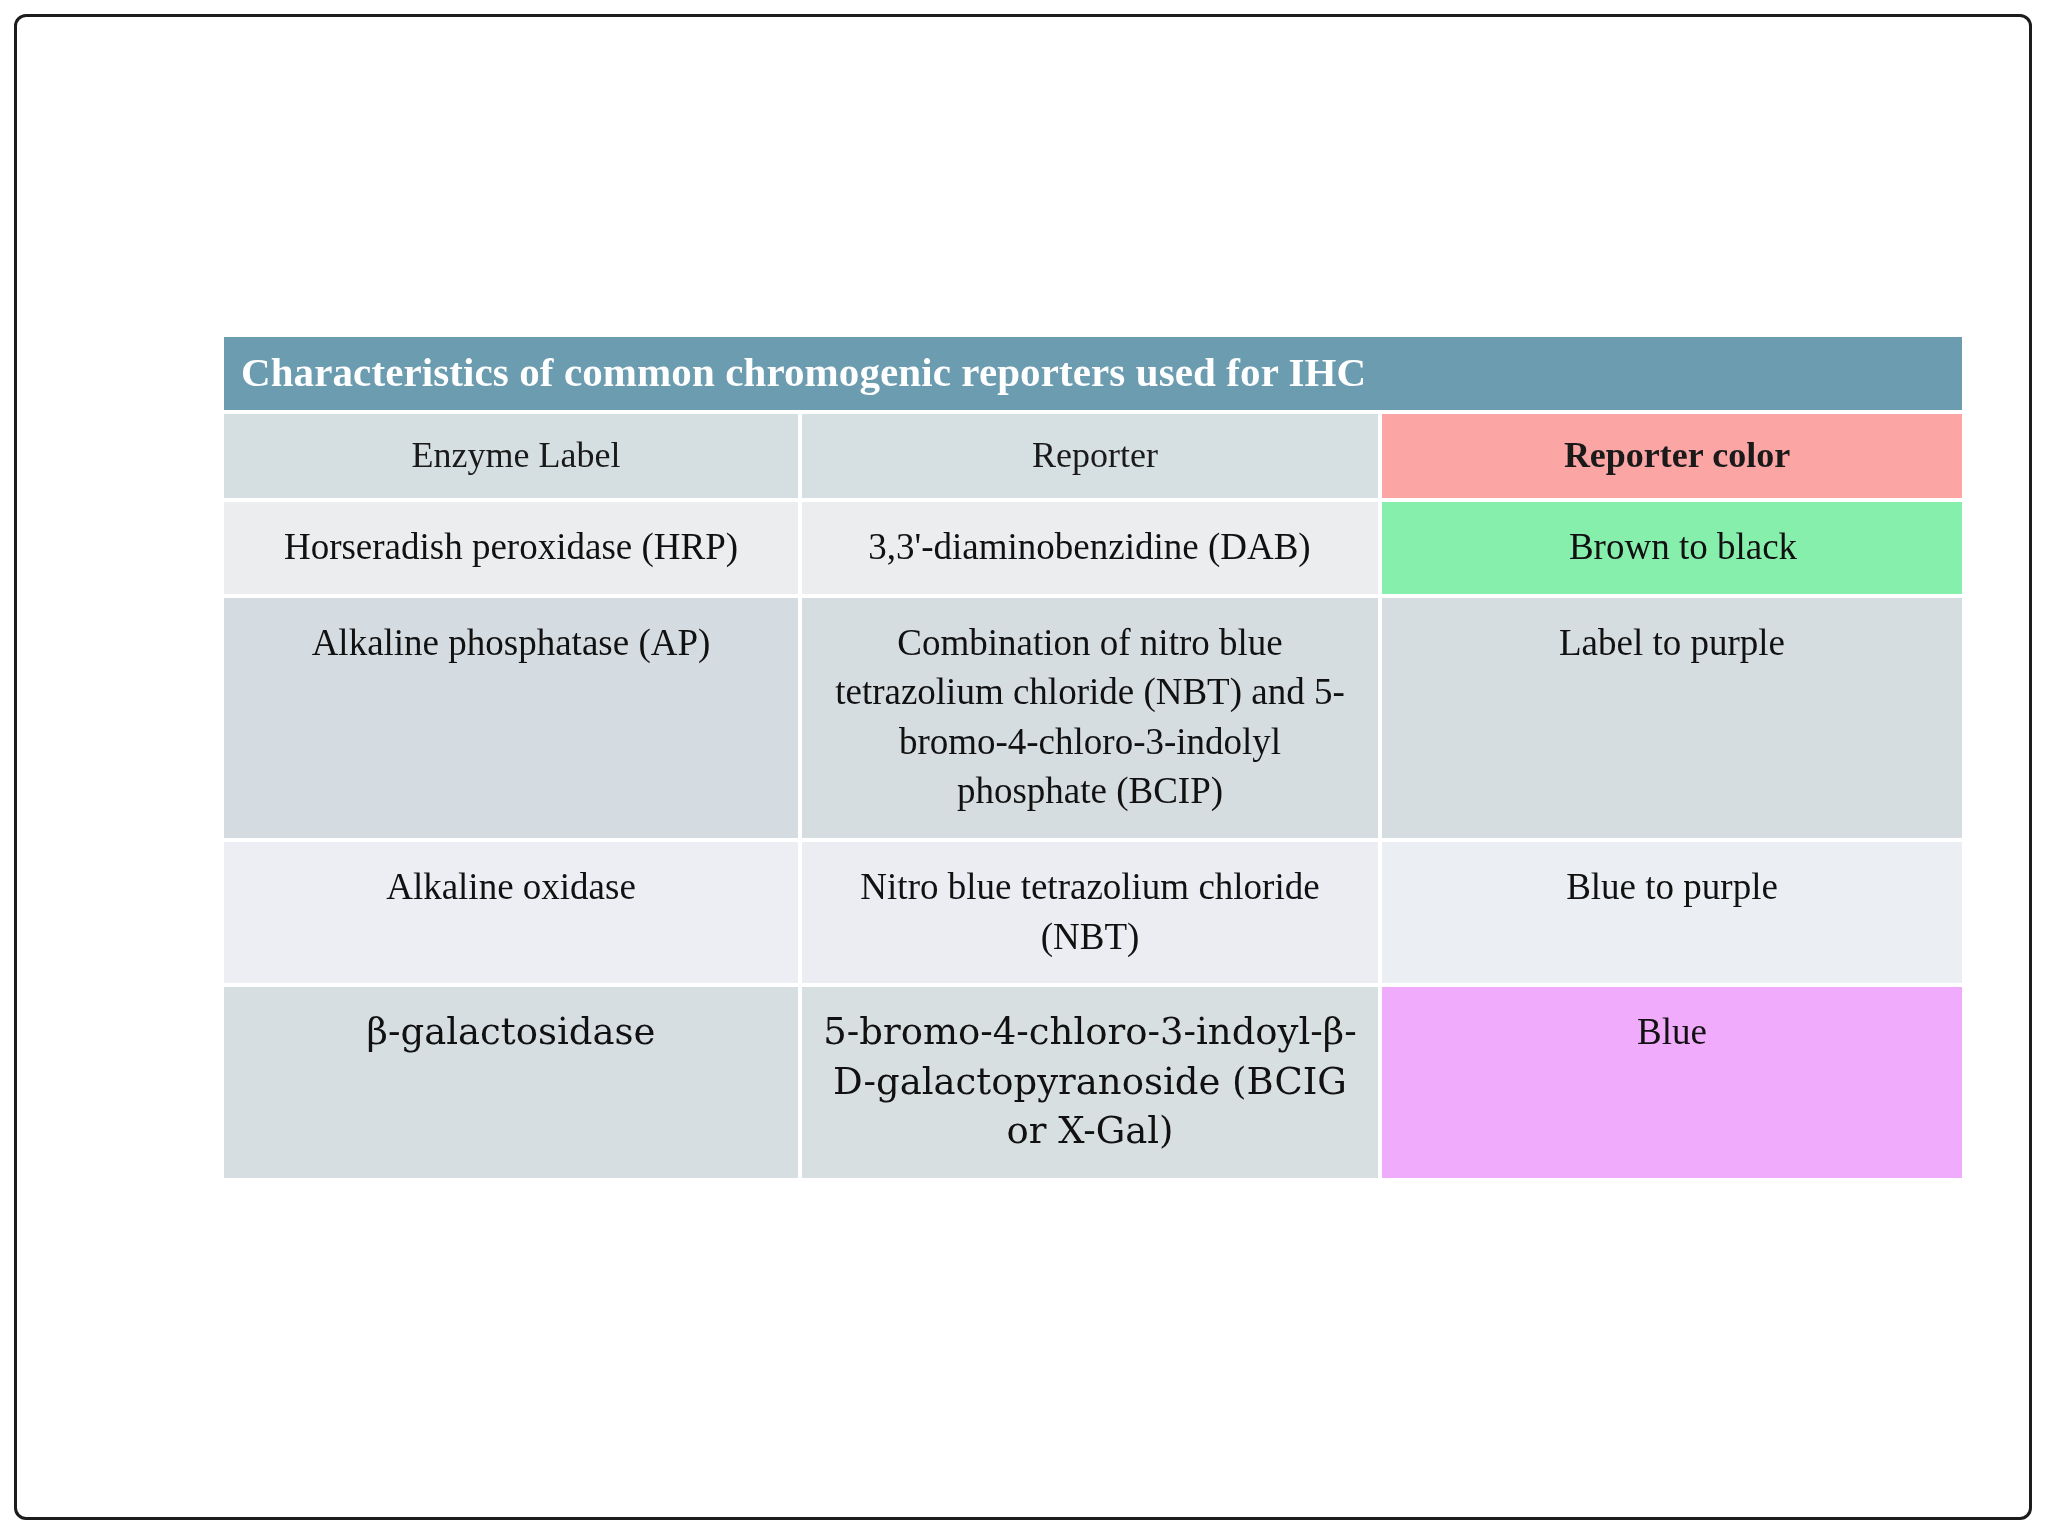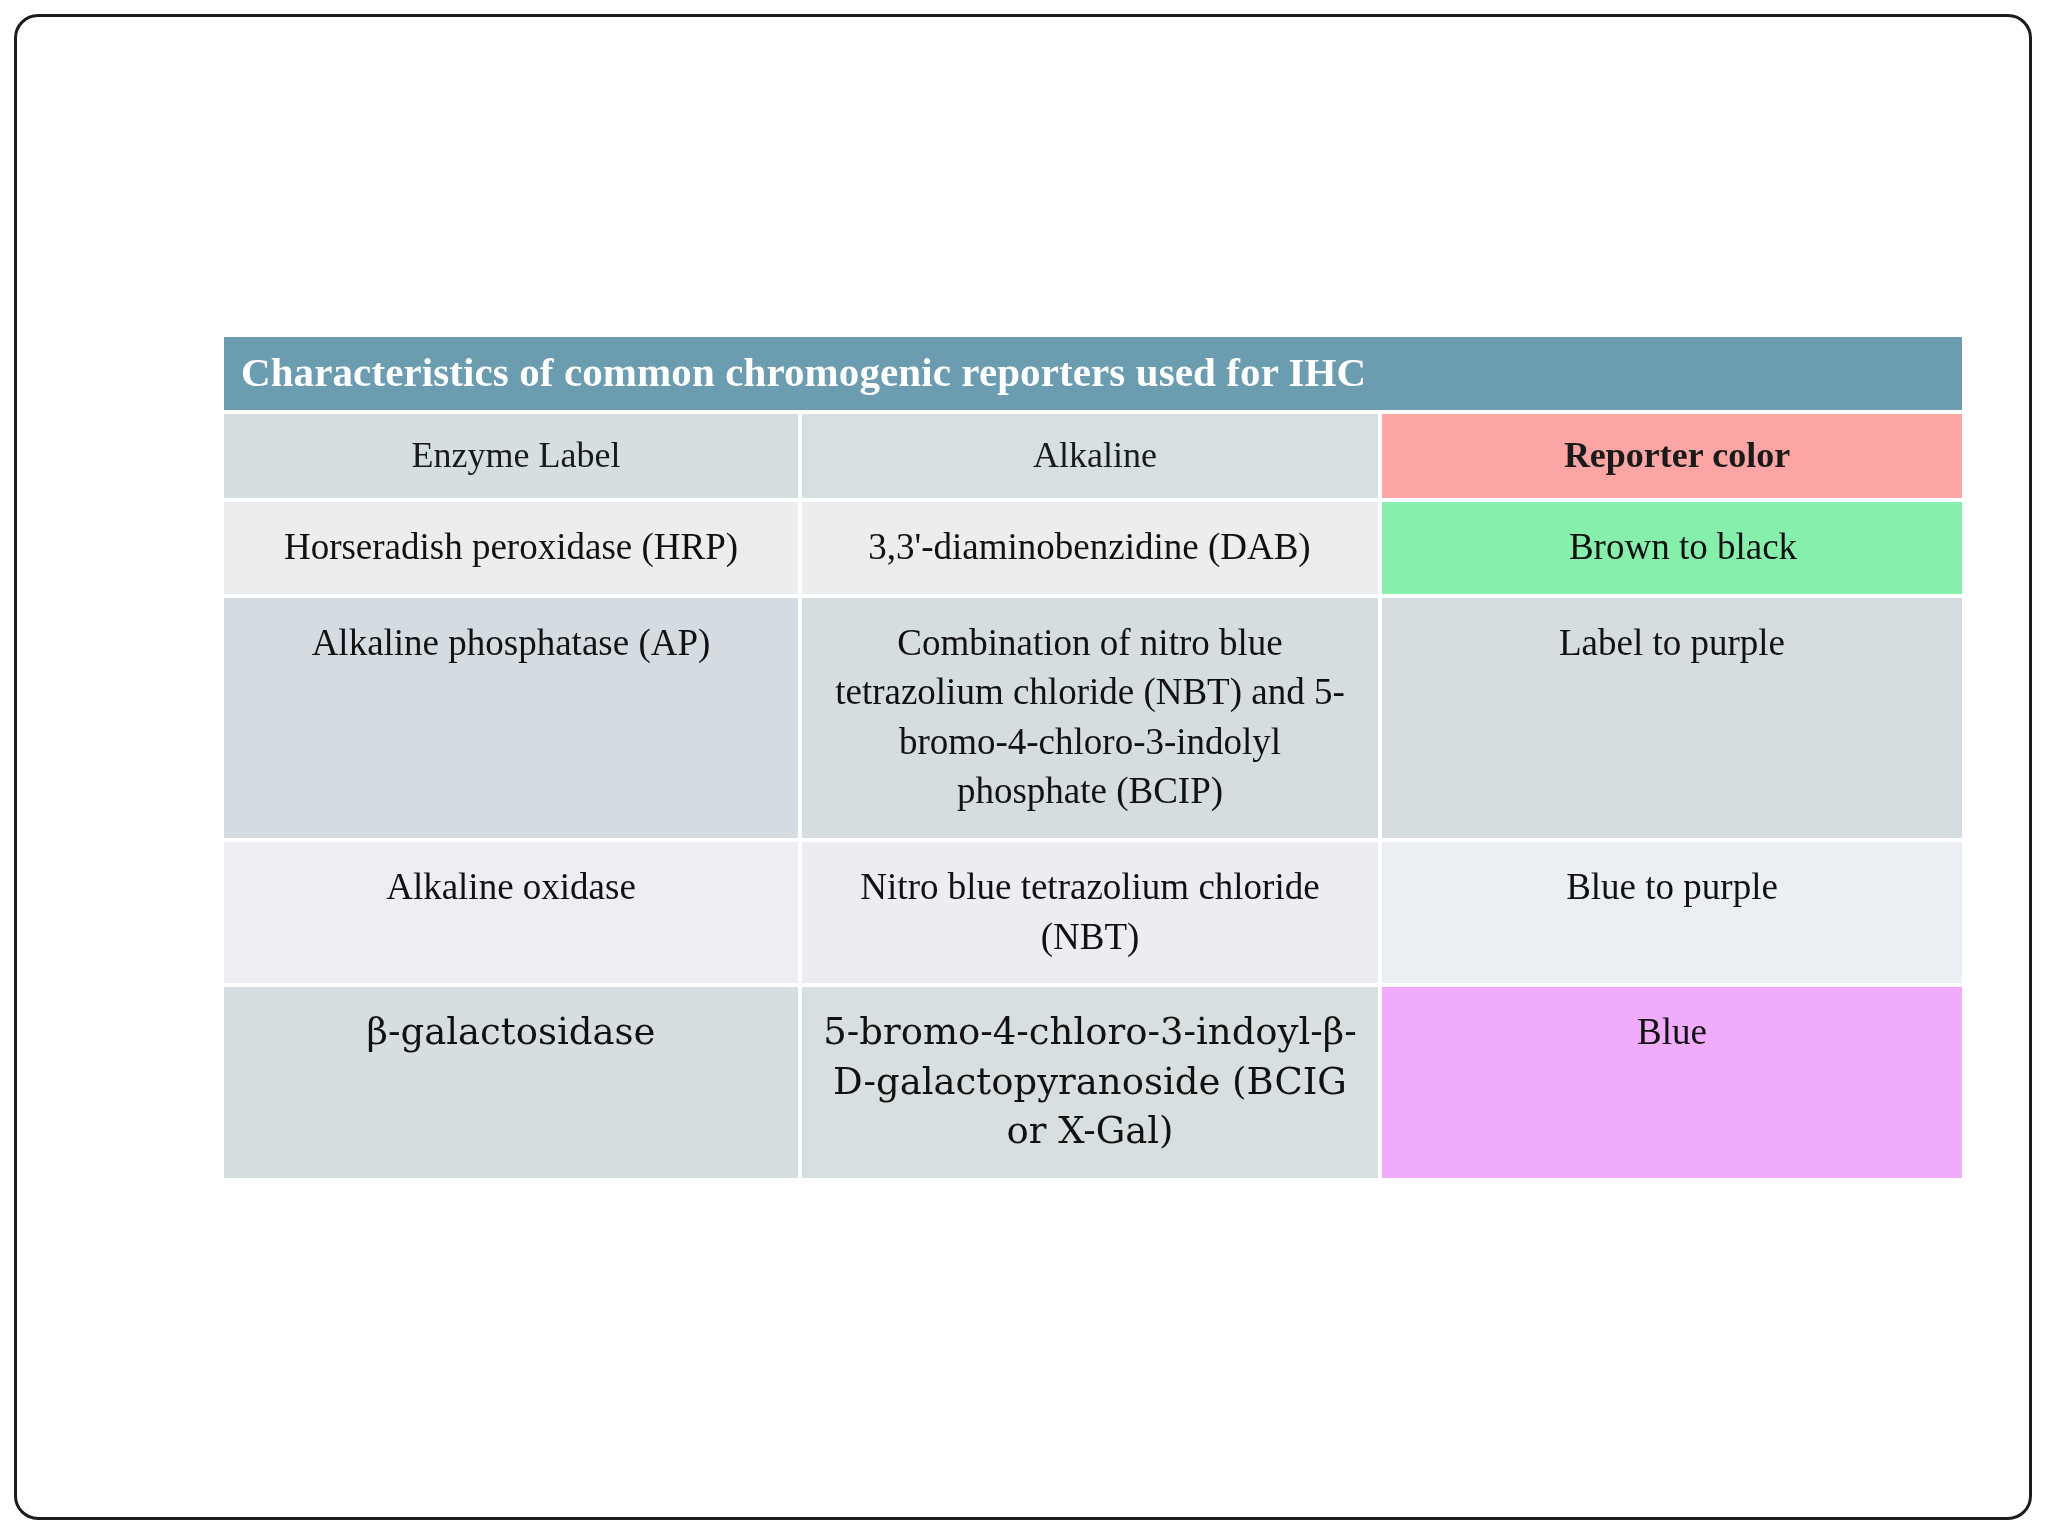--- a/index.html
+++ b/index.html
@@ -16,21 +16,21 @@
 
   
   .slide-frame {
     position: absolute;
     left: 14px;
     top: 14px;
     width: 2018px;
     height: 1506px;
     box-sizing: border-box;
     border: 3px solid #1c1c1c;
-    border-radius: 24px;
+    border-radius: 12px;
     background: #ffffff;
   }
 
   
   .table-wrap {
     position: absolute;
     left: 207px;
     top: 320px;
     width: 1738px;
   }
@@ -124,21 +124,21 @@
 
       <thead>
         <tr>
           <th class="title-band" colspan="3">Characteristics of common chromogenic reporters used for IHC</th>
         </tr>
       </thead>
 
       <thead class="col-head">
         <tr>
           <th class="c1">Enzyme Label</th>
-          <th class="c2">Alkaline</th>
+          <th class="c2">Reporter</th>
           <th class="c3">Reporter color</th>
         </tr>
       </thead>
 
       <tbody>
         <tr class="row-light">
           <td class="c1">Horseradish peroxidase (HRP)</td>
           <td class="c2">3,3'-diaminobenzidine (DAB)</td>
           <td class="c3">Brown to black</td>
         </tr>

